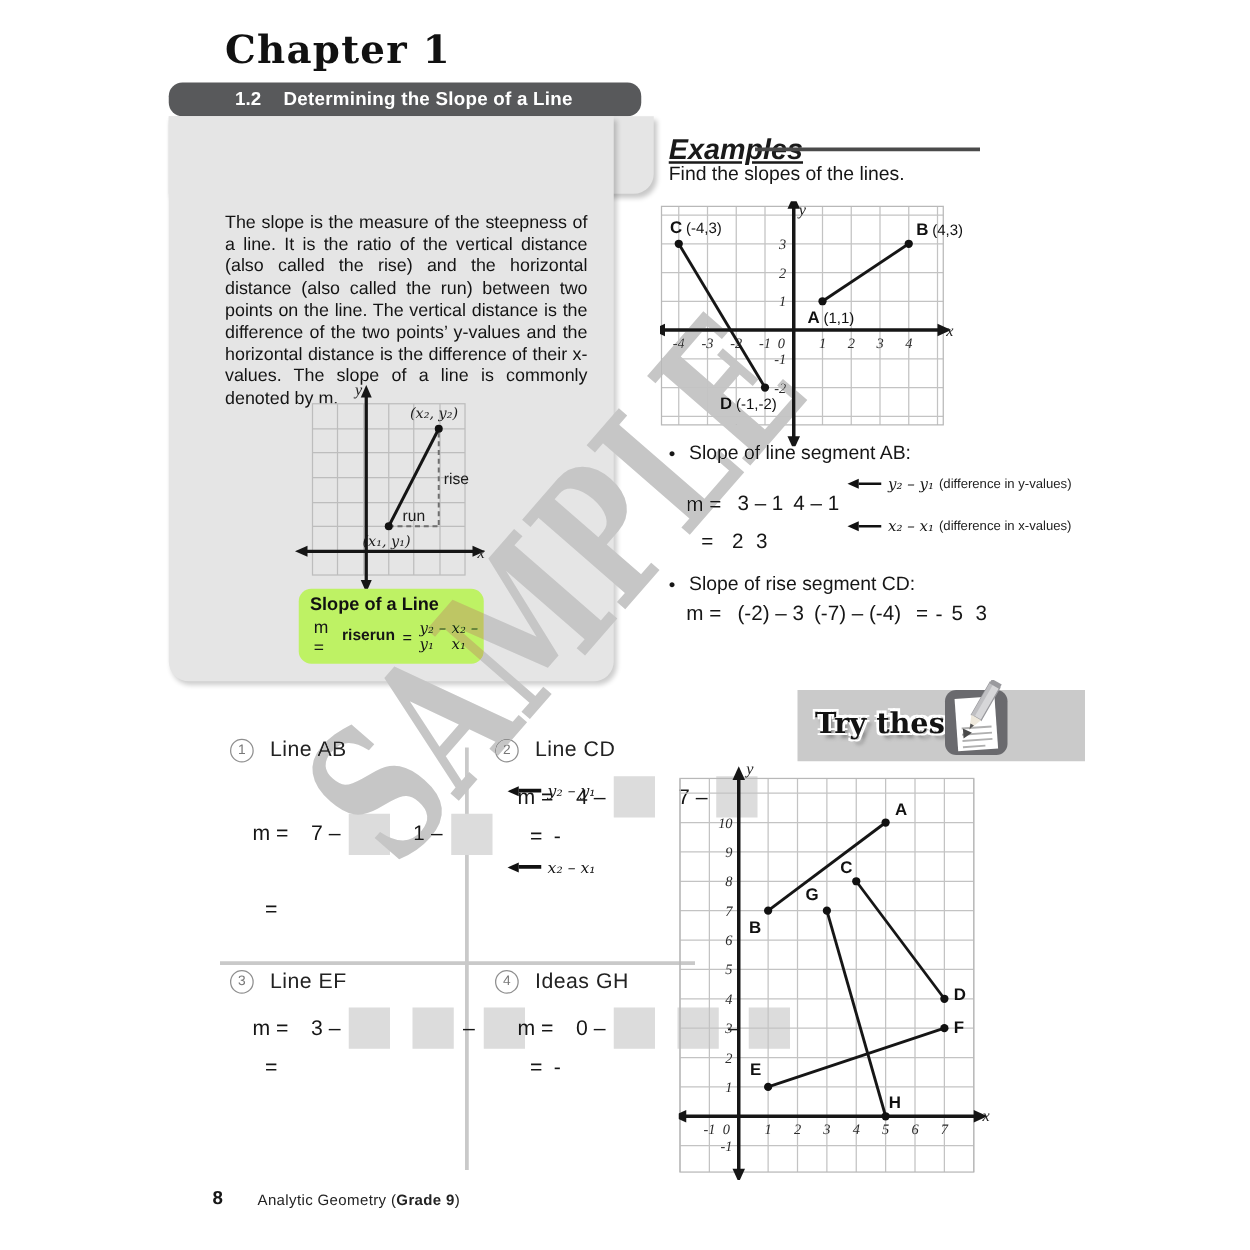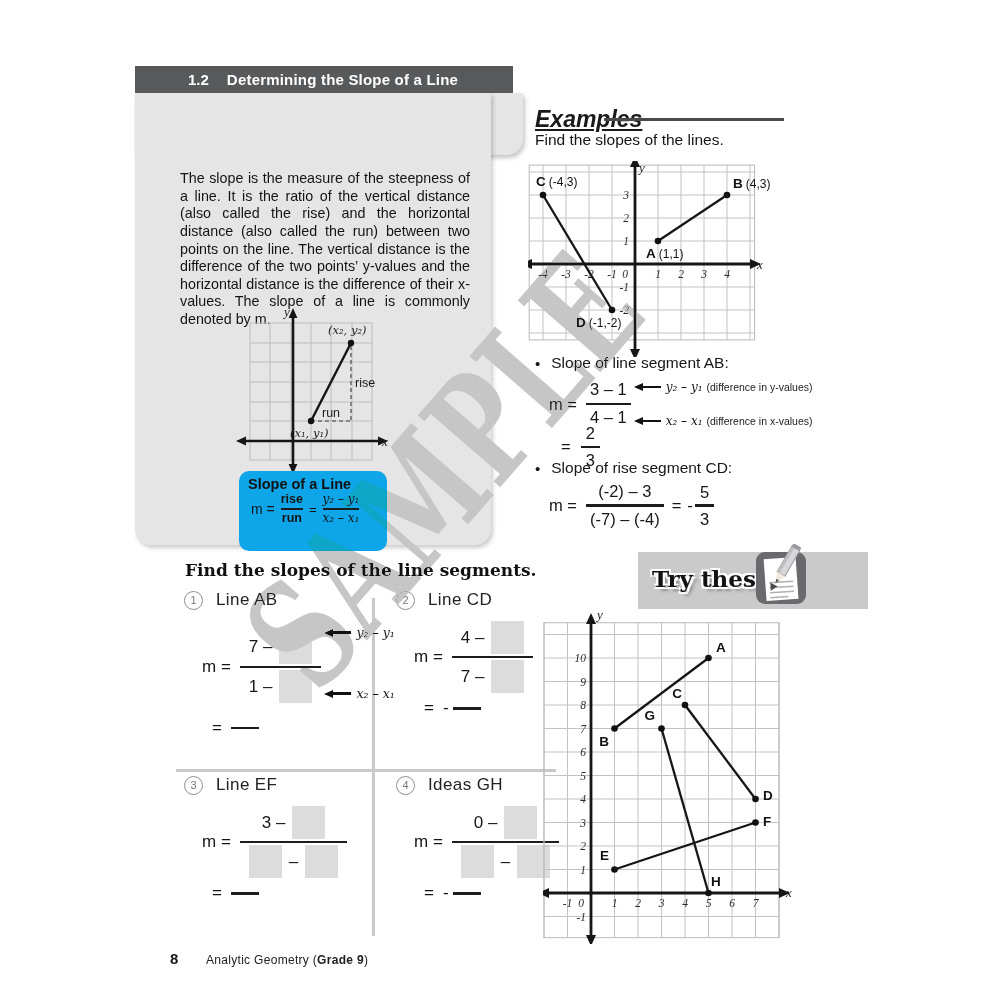--- a/index.html
+++ b/index.html
@@ -3,41 +3,41 @@
 <meta charset="utf-8">
 <style>
   html,body{margin:0;padding:0;background:#fff;}
   .page{position:relative;width:1000px;height:1000px;background:#ffffff;overflow:hidden;
         font-family:"Liberation Sans",sans-serif;color:#161616;}
 
   
   .chapter{position:absolute;left:180px;top:22px;font-family:"DejaVu Serif",serif;
            font-weight:bold;font-size:31px;letter-spacing:1px;color:#111;}
   .section-bar{position:absolute;left:135px;top:66px;width:378px;height:27px;background:#58595b;
-               display:flex;align-items:center;color:#fff;}
+               display:flex;align-items:center;color:#fff;border-radius:11px;}
   .sec-num{margin-left:53px;font-weight:bold;font-size:15px;}
   .sec-title{margin-left:18px;font-weight:bold;font-size:15px;letter-spacing:.2px;}
 
   
   .key-tab{position:absolute;left:135px;top:93px;width:388px;height:62px;background:#e5e5e5;
            border-radius:0 0 16px 0;box-shadow:2px 3px 4px rgba(0,0,0,.22);}
   .key-panel{position:absolute;left:135px;top:93px;width:356px;height:452px;background:#e5e5e5;
              border-radius:0 0 16px 16px;box-shadow:2px 3px 4px rgba(0,0,0,.20);}
   .key-badge{position:absolute;left:183px;top:110px;background:#4e4e50;color:#fff;
              font-weight:bold;font-size:17px;padding:5px 16px 7px;border-radius:9px;
              border:2px solid #fafafa;box-shadow:2.5px 3px 3px rgba(50,50,50,.55);}
   .key-para{position:absolute;left:180px;top:156px;width:290px;font-size:14.3px;
             line-height:1.23;text-align:justify;color:#141414;}
   .mini{position:absolute;left:232px;top:306px;}
-  .slope-box{position:absolute;left:239px;top:471px;width:148px;height:80px;background:#0ea5e9;
+  .slope-box{position:absolute;left:239px;top:471px;width:148px;height:60px;background:#bef264;
              border-radius:10px;}
   .sb-title{font-weight:bold;font-size:14.5px;padding:5px 0 0 9px;color:#111;}
   .sb-formula{display:flex;align-items:center;gap:6px;padding-left:12px;margin-top:1px;}
   .sb-m{font-size:14px;}
-  .frac{display:inline-flex;flex-direction:column;align-items:center;}
+  .frac{display:inline-flex;flex-direction:row;align-items:center;}
   .frac .bar{align-self:stretch;height:2.2px;background:#1c1c1c;margin:2px 0;}
   .sb-frac .row{font-weight:bold;font-size:12.5px;line-height:1.05;}
   .sb-frac .bar{height:1.8px;}
   .mathv{font-family:"DejaVu Serif",serif;font-style:italic;}
   .sb-frac2 .row{font-size:12px;line-height:1.1;}
   .sb-frac2 .bar{height:1.5px;}
 
   
   .ex-heading{position:absolute;left:535px;top:106px;font-weight:bold;font-style:italic;
               font-size:23px;color:#1a1a1a;text-decoration:underline;}
@@ -114,20 +114,21 @@
 </style>
 </head>
 <body>
 
 <div class="page">
 
   <svg class="watermark" width="1000" height="1000">
     <text transform="translate(318,697) rotate(-49)" textLength="505" lengthAdjust="spacingAndGlyphs">SAMPLE</text>
   </svg>
 
+  <div class="chapter">Chapter 1</div>
   <div class="section-bar">
     <span class="sec-num">1.2</span>
     <span class="sec-title">Determining the Slope of a Line</span>
   </div>
 
   <div class="key-tab"></div>
   <div class="key-panel"></div>
   <p class="key-para">The slope is the measure of the steepness of a line.  It is the ratio of the vertical distance (also called the rise) and the horizontal distance (also called the run) between two points on the line.  The vertical distance is the difference of the two points’ y-values and the horizontal distance is the difference of their x-values. The slope of a line is commonly denoted by m.</p>
 
   <svg class="mini" width="232" height="170">
@@ -292,21 +293,20 @@
     </span>
     <span style="margin-left:8px;">=</span>
     <span class="sign">-</span>
     <span class="frac sfrac">
       <span class="row">5</span>
       <span class="bar"></span>
       <span class="row">3</span>
     </span>
   </div>
 
-  <div class="pr-heading">Find the slopes of the line segments.</div>
   <div class="vdiv"></div>
   <div class="hdiv"></div>
 
   <div class="prob" style="left:184px;top:590px;">
     <div class="phead">
       <span class="pnum">1</span>
       <span class="plabel">Line AB</span>
     </div>
     <div class="mrow">
       <span class="mlab">m =</span>

